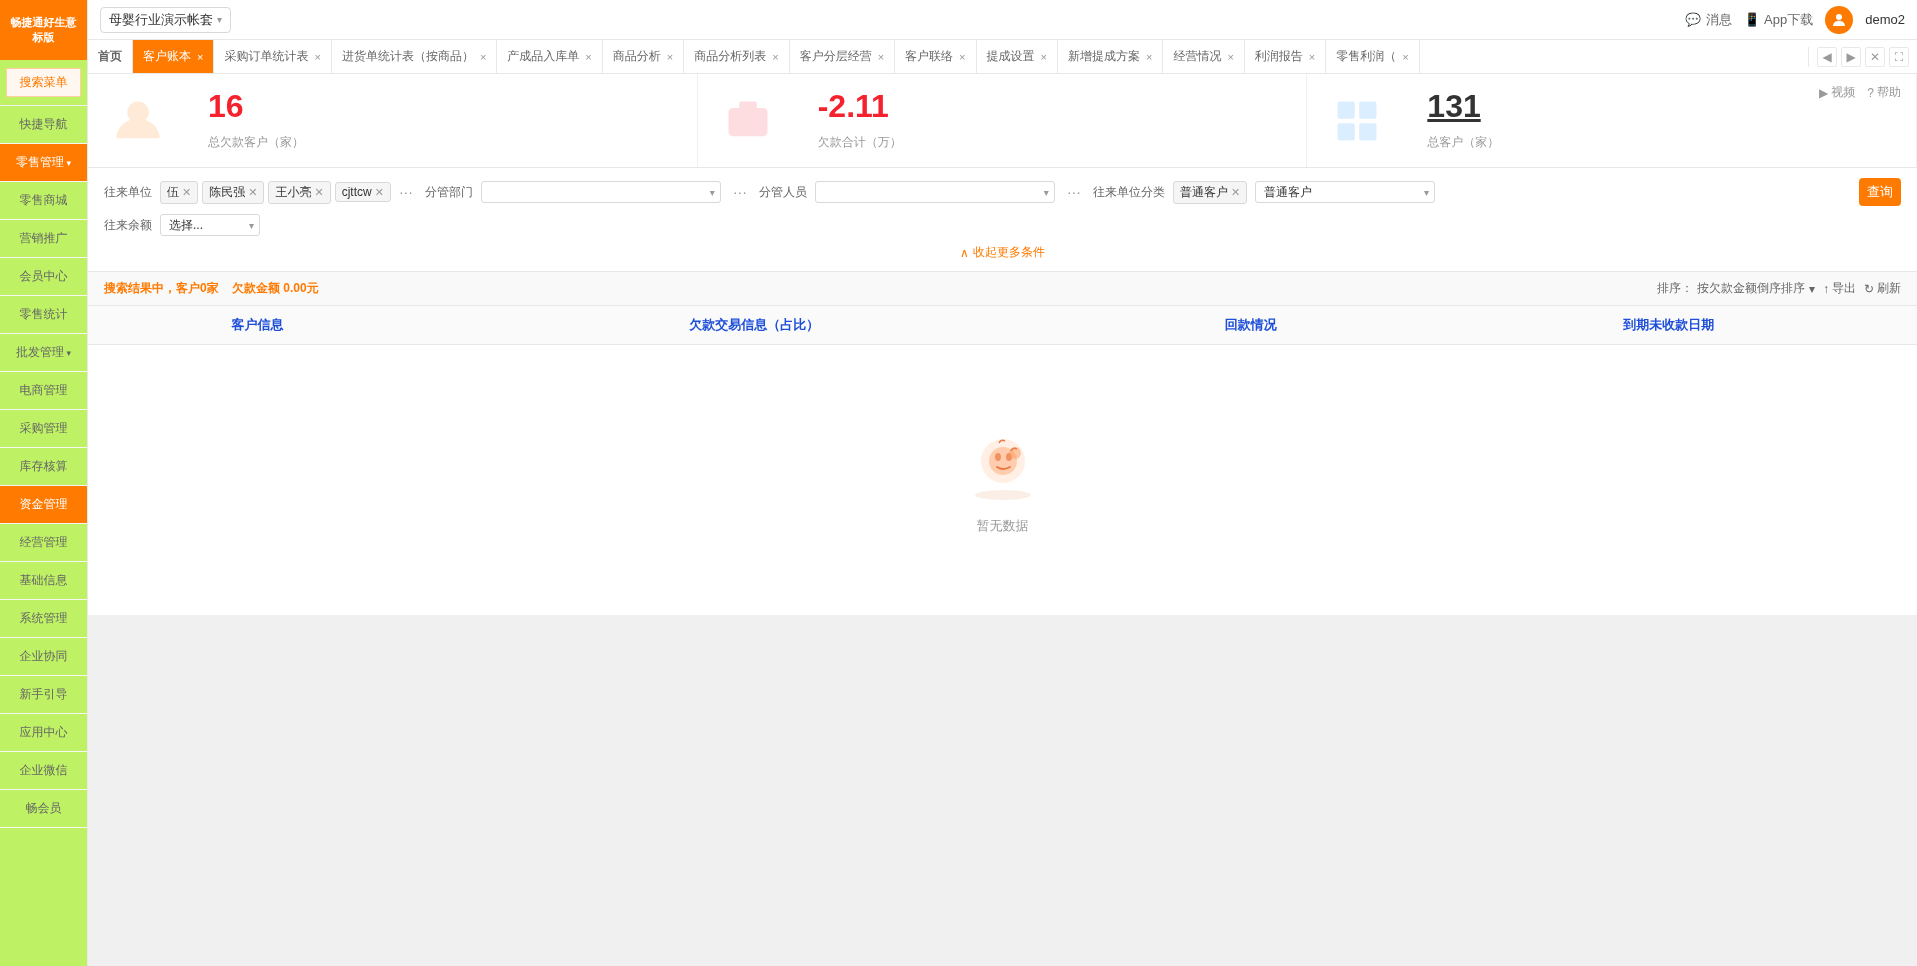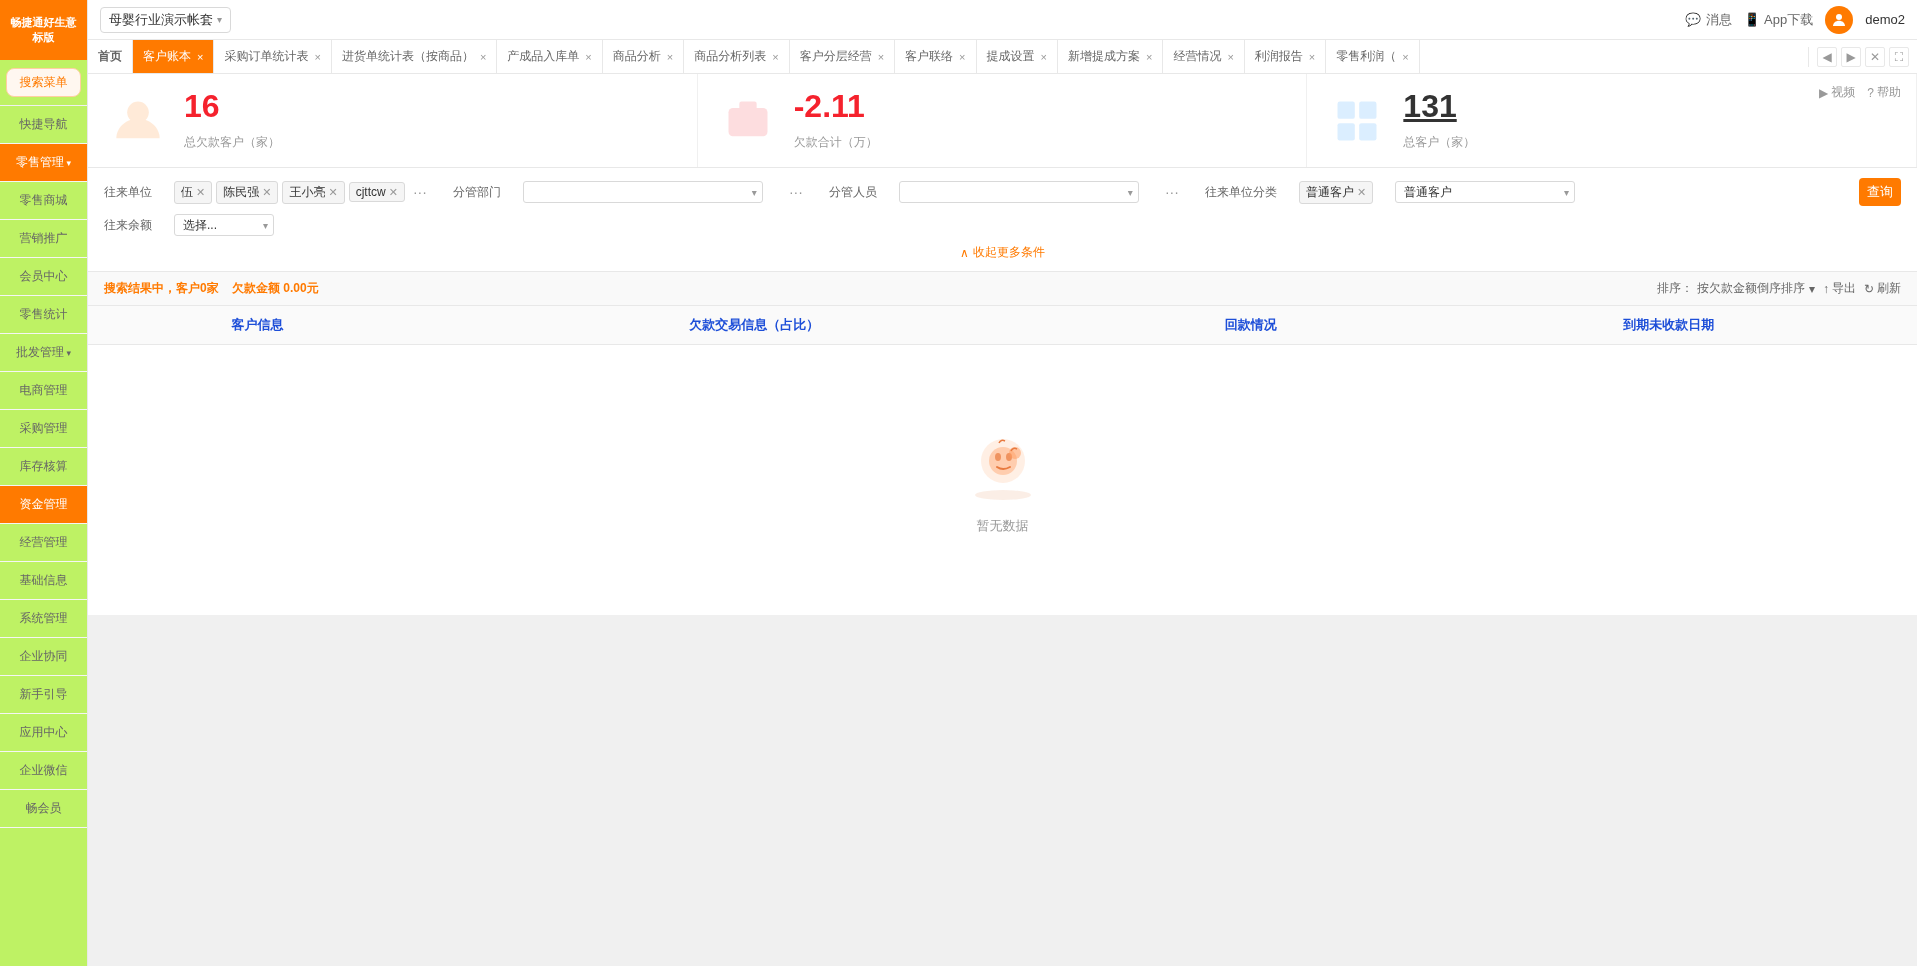--- a/index.html
+++ b/index.html
@@ -3,21 +3,21 @@
   <meta charset="utf-8">
   <style>
     * { box-sizing: border-box; margin: 0; padding: 0; }
     body { font-family: "Microsoft YaHei", "PingFang SC", Arial, sans-serif; font-size: 13px; background: #f5f5f5; color: #333; display: flex; height: 100vh; overflow: hidden; }
 
     
     .sidebar { width: 88px; background: #bef264; display: flex; flex-direction: column; border-right: 1px solid #e8e8e8; flex-shrink: 0; overflow-y: auto; }
     .sidebar-logo { background: #ff7a00; padding: 10px 6px; display: flex; flex-direction: column; align-items: center; min-height: 60px; justify-content: center; }
     .sidebar-logo .logo-text { color: #fff; font-size: 11px; font-weight: bold; text-align: center; line-height: 1.4; }
     .sidebar-search { padding: 8px 6px; border-bottom: 1px solid #f0f0f0; }
-    .sidebar-search-btn { width: 100%; background: #fff7f0; border: 1px solid #ffcfa0; color: #ff7a00; border-radius: 8px; padding: 5px 4px; font-size: 12px; cursor: pointer; text-align: center; }
+    .sidebar-search-btn { width: 100%; background: #fff7f0; border: 1px solid #ffcfa0; color: #ff7a00; border-radius: 0; padding: 5px 4px; font-size: 12px; cursor: pointer; text-align: center; }
     .sidebar-nav-item { padding: 10px 6px; text-align: center; font-size: 12px; cursor: pointer; color: #666; border-bottom: 1px solid #f5f5f5; }
     .sidebar-nav-item.active { background: #ff7a00; color: #fff; }
     .sidebar-nav-item .sub-arrow { font-size: 9px; }
 
     
     .main { flex: 1; display: flex; flex-direction: column; overflow: hidden; }
 
     
     .topbar { height: 40px; background: #fff; border-bottom: 1px solid #e8e8e8; display: flex; align-items: center; padding: 0 12px; gap: 8px; }
     .topbar-selector { display: flex; align-items: center; gap: 4px; font-size: 13px; color: #333; background: #fff; border: 1px solid #d9d9d9; border-radius: 4px; padding: 3px 8px; cursor: pointer; }
@@ -40,31 +40,31 @@
 
     
     .page-content { flex: 1; overflow-y: auto; padding: 0; background: #f0f0f0; }
 
     
     .stats-row { background: #fff; display: flex; align-items: stretch; border-bottom: 1px solid #e8e8e8; position: relative; min-height: 90px; }
     .stat-card { flex: 1; display: flex; align-items: center; padding: 16px 20px; gap: 16px; border-right: 1px solid #f0f0f0; position: relative; }
     .stat-card:last-child { border-right: none; }
     .stat-icon { width: 60px; height: 60px; opacity: 0.15; display: flex; align-items: center; justify-content: center; }
     .stat-icon svg { width: 52px; height: 52px; }
-    .stat-info { display: flex; flex-direction: column; gap: 12px; }
+    .stat-info { display: flex; flex-direction: column; gap: 12px; margin-left: 24px; }
     .stat-value { font-size: 32px; font-weight: bold; line-height: 1; }
     .stat-value.red { color: #f5222d; }
     .stat-value.dark { color: #333; text-decoration: underline; }
     .stat-label { font-size: 12px; color: #999; }
     .stats-top-right { position: absolute; top: 10px; right: 16px; display: flex; align-items: center; gap: 12px; font-size: 12px; color: #999; }
     .stats-top-right span { display: flex; align-items: center; gap: 3px; cursor: pointer; }
 
     
     .filter-bar { background: #fff; padding: 10px 16px; border-bottom: 1px solid #e8e8e8; display: flex; flex-wrap: wrap; gap: 8px; align-items: center; }
-    .filter-row { display: flex; align-items: center; gap: 22px; width: 100%; flex-wrap: wrap; }
+    .filter-row { display: flex; align-items: center; gap: 8px; width: 100%; flex-wrap: wrap; }
     .filter-label { font-size: 12px; color: #666; white-space: nowrap; }
     .filter-tags { display: flex; align-items: center; gap: 4px; flex-wrap: wrap; }
     .filter-tag { display: flex; align-items: center; gap: 3px; background: #f5f5f5; border: 1px solid #d9d9d9; border-radius: 3px; padding: 2px 6px; font-size: 12px; color: #333; }
     .filter-tag .tag-close { color: #999; cursor: pointer; font-size: 11px; }
     .filter-select { border: 1px solid #d9d9d9; border-radius: 3px; padding: 3px 20px 3px 8px; font-size: 12px; color: #333; background: #fff; cursor: pointer; min-width: 100px; appearance: none; position: relative; }
     .filter-select-wrap { position: relative; display: inline-flex; align-items: center; }
     .filter-select-wrap::after { content: "▾"; position: absolute; right: 6px; color: #999; font-size: 10px; pointer-events: none; }
     .filter-select-wide { min-width: 180px; }
     .filter-select-medium { min-width: 240px; }
     .filter-dots { color: #999; cursor: pointer; font-size: 14px; padding: 2px 4px; }

